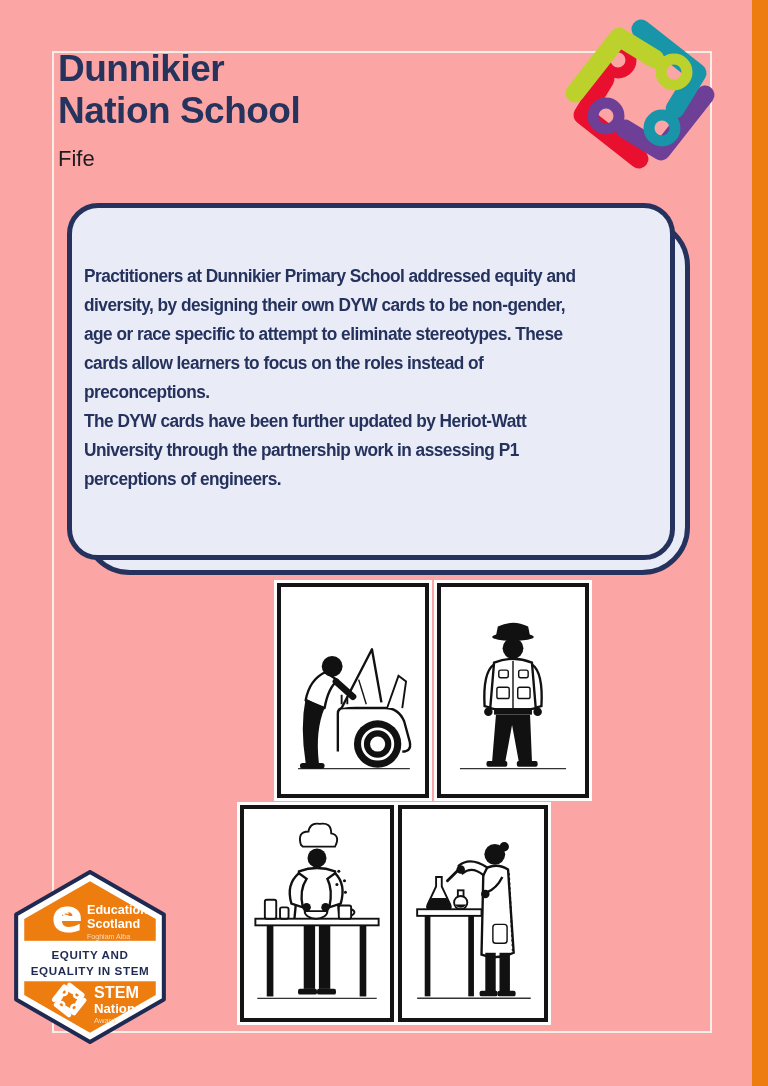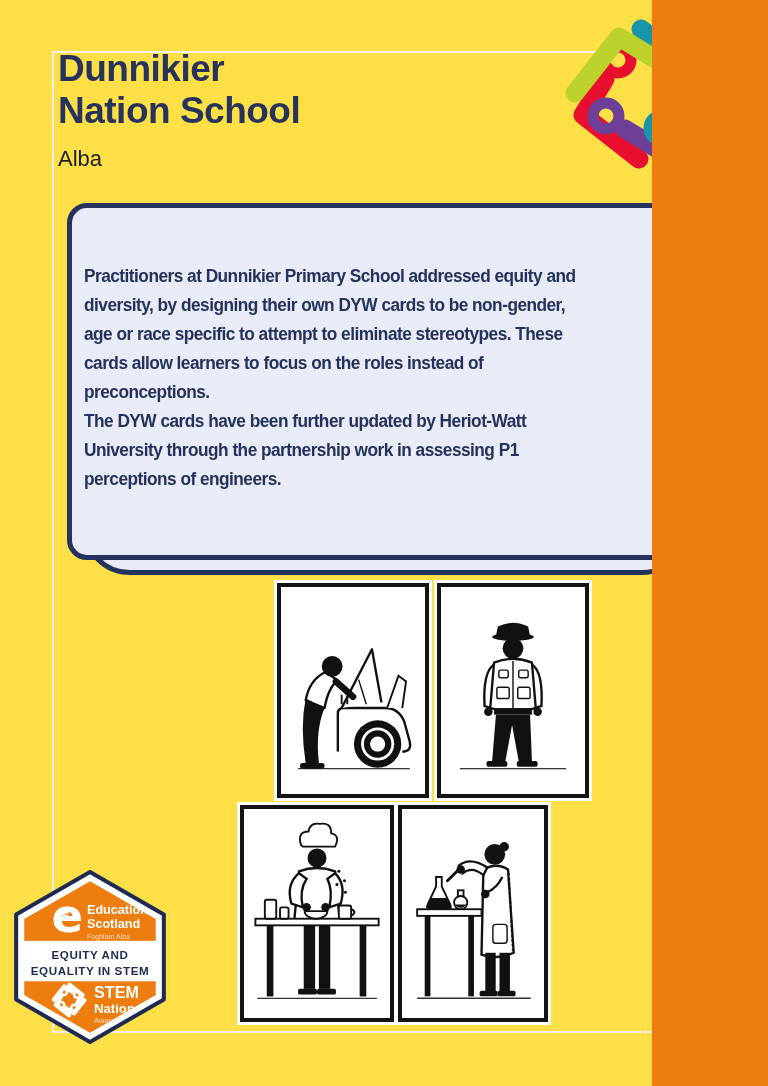--- a/index.html
+++ b/index.html
@@ -1,30 +1,30 @@
 <!DOCTYPE html>
 <html><head>
 <meta charset="utf-8">
 <style>
   html,body{margin:0;padding:0;background:#ee7d10;}
-  .page{position:relative;width:652px;height:1086px;background:#fde047;overflow:hidden;
+  .page{position:relative;width:752px;height:1086px;background:#fca5a5;overflow:hidden;
         font-family:"Liberation Sans",sans-serif;}
   .frame{position:absolute;left:52px;top:51px;width:656px;height:978px;
          border:2px solid #f6efe7;}
   
   .title{position:absolute;left:58px;top:48px;font-weight:800;font-size:37px;line-height:42px;
          color:#26335c;letter-spacing:-0.5px;}
   .subtitle{position:absolute;left:58px;top:146px;font-size:22px;color:#1d1d1d;}
   
   .brand-logo{position:absolute;left:560px;top:14px;width:160px;height:160px;}
   
   .story-shadow{position:absolute;left:82px;top:218px;width:608px;height:357px;box-sizing:border-box;
         background:#e9ecf6;border:5px solid #25325d;border-radius:48px;}
   .story-card{position:absolute;left:67px;top:203px;width:608px;height:357px;box-sizing:border-box;
-        background:#e9ecf6;border:5px solid #25325d;border-radius:20px;padding:54px 10px 0 12px;}
+        background:#e9ecf6;border:5px solid #25325d;border-radius:31px;padding:54px 10px 0 12px;}
   .story-text{transform:scaleX(0.96);transform-origin:left top;width:600px;}
   .story-line{font-weight:700;font-size:18px;line-height:29px;color:#25325d;letter-spacing:-0.55px;
         white-space:nowrap;}
   
   .dyw-card{position:absolute;box-sizing:border-box;background:#ffffff;border:4px solid #141414;
         outline:3px solid #fdfdfd;}
   .dyw-card svg{display:block;width:100%;height:100%;}
   #card-mechanic{left:277px;top:583px;width:152px;height:215px;}
   #card-police{left:437px;top:583px;width:152px;height:215px;}
   #card-chef{left:240px;top:805px;width:154px;height:217px;}
@@ -46,21 +46,21 @@
 </svg>
 
 <div class="page">
 
   <div class="frame"></div>
 
   <div class="title">
     <div>Dunnikier</div>
     <div>Nation School</div>
   </div>
-  <div class="subtitle">Alba</div>
+  <div class="subtitle">Fife</div>
 
   <svg class="brand-logo" viewBox="0 0 160 160">
     <use href="#logo-piece" style="color:#e90f2e" transform="rotate(270 80 80)"></use>
     <use href="#logo-piece" style="color:#6e3f97" transform="rotate(180 80 80)"></use>
     <use href="#logo-piece" style="color:#1895a8" transform="rotate(90 80 80)"></use>
     <use href="#logo-piece" style="color:#bdd12c"></use>
   </svg>
 
   <div class="story-shadow"></div>
   <div class="story-card">

